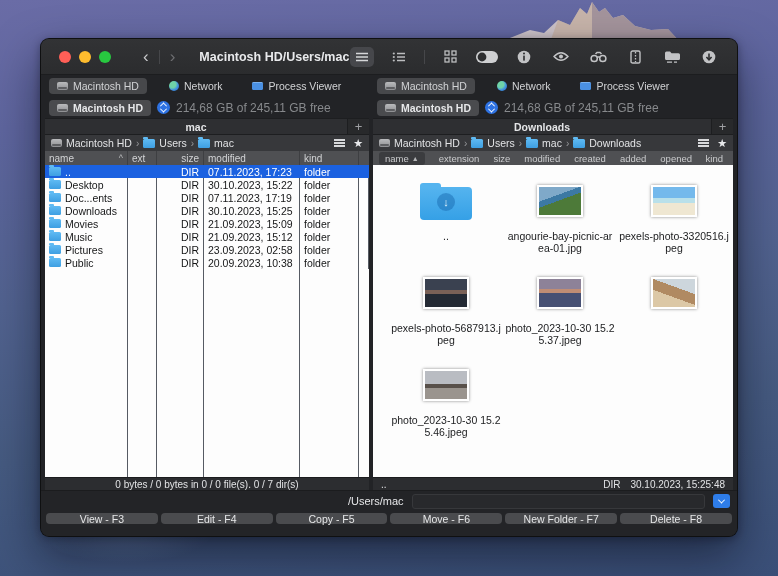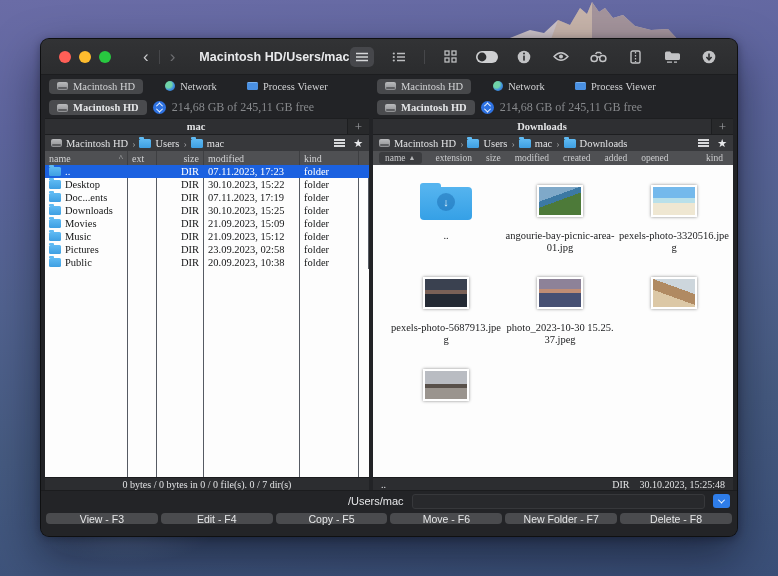--- a/index.html
+++ b/index.html
@@ -36,21 +36,21 @@
   .navdiv { width:1px; height:14px; background:#46474a; }
   .win-title { font-size:12.5px; font-weight:bold; color:#e9eaec; margin-left:14px; white-space:nowrap; }
   .tools { display:flex; align-items:center; gap:13px; margin-left:auto; padding-right:4px; }
   .tool { display:flex; align-items:center; justify-content:center; width:24px; height:20px; border-radius:5px; }
   .tool.active { background:#46474b; }
   .tool svg { display:block; }
   .tooldiv { width:1px; height:14px; background:#46474a; }
 
   
   .main { flex:1; display:flex; gap:4px; padding:0 4px; background:#222326; min-height:0; }
-  .pane { display:flex; flex-direction:column; min-width:0;font-family:Liberation Serif, serif; }
+  .pane { display:flex; flex-direction:column; min-width:0; }
   .pane.left { flex:0 0 324px; }
   .pane.right { flex:1; }
 
   
   .ptabs { height:22px; flex:0 0 22px; display:flex; align-items:center; gap:14px; padding:0 4px; font-size:10.5px; color:#d2d3d5; }
   .ptab { display:flex; align-items:center; gap:5px; padding:2px 8px; border-radius:4px; }
   .ptab.active { background:#47484b; }
   .drive-ico { width:11px; height:8px; background:linear-gradient(#b9babc,#8e8f92); border-radius:2px; position:relative; }
   .drive-ico::after { content:""; position:absolute; left:1px; right:1px; bottom:1px; height:2px; background:#5e5f62; border-radius:1px; }
   .globe-ico { width:10px; height:10px; border-radius:50%; background:radial-gradient(circle at 35% 35%, #6fd3a8 0 35%, #3f8fe0 60%, #2c66b5); }
@@ -528,20 +528,21 @@
           </div>
           <div class="ritem">
             <div class="iconwrap">
                 <div class="thumb t5"></div>
               </div>
           </div>
           <div class="ritem">
             <div class="iconwrap">
                 <div class="thumb t6"></div>
               </div>
+            <div class="ilabel">photo_2023-10-30 15.25.46.jpeg</div>
           </div>
         </div>
 
         <div class="pstatus">
           <span>..</span>
           <span class="rs-right">
             <span>DIR</span>
             <span>30.10.2023, 15:25:48</span>
           </span>
         </div>

